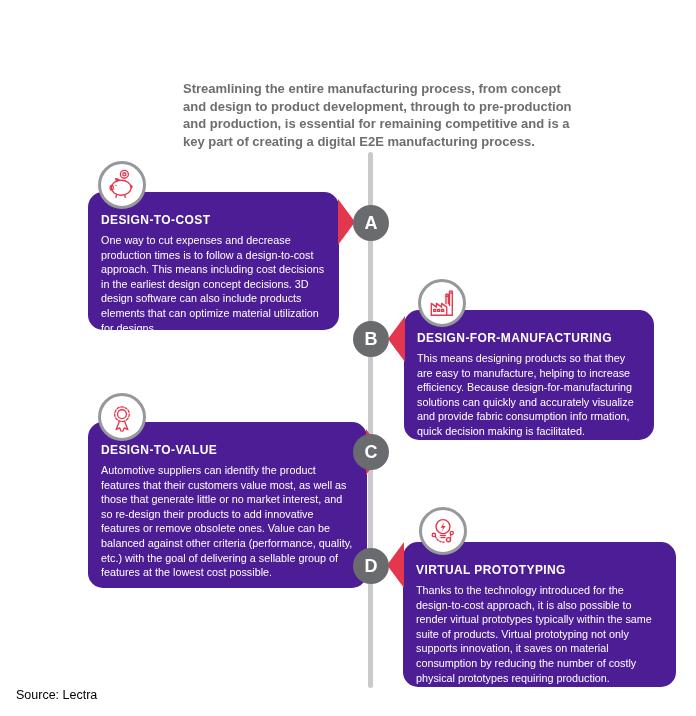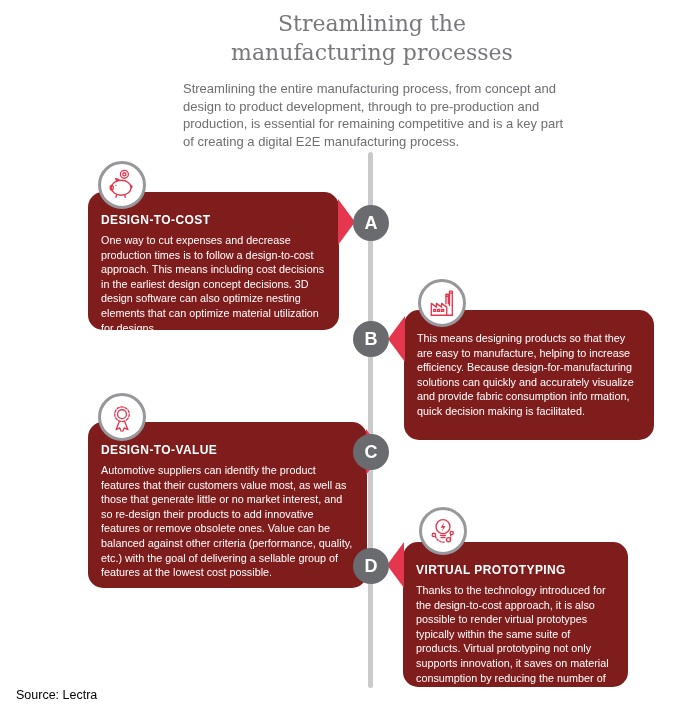--- a/index.html
+++ b/index.html
@@ -6,43 +6,43 @@
   .canvas{
     position:relative;width:696px;height:716px;background:#ffffff;
     font-family:"Liberation Sans", sans-serif;overflow:hidden;
   }
   .title{
     position:absolute;left:48px;top:9px;width:648px;text-align:center;
     font-family:"DejaVu Serif", serif;color:#77787b;font-size:22px;line-height:29px;
   }
   .intro{
     position:absolute;left:183px;top:80px;width:392px;
-    color:#6d6e71;font-size:13px;line-height:17.5px;
+    color:#6d6e71;font-size:13px;line-height:17.5px;font-weight:bold;
   }
   .tl-line{
     position:absolute;left:368px;top:152px;width:5px;height:536px;
     background:#c9cacc;border-radius:2.5px;
   }
   .marker{
     position:absolute;width:36px;height:36px;border-radius:50%;
     background:#6a6b6e;color:#ffffff;font-weight:bold;font-size:18px;
     display:flex;align-items:center;justify-content:center;z-index:4;
   }
   .marker-a{left:353px;top:205px}
   .marker-b{left:353px;top:321px}
   .marker-c{left:353px;top:434px}
   .marker-d{left:353px;top:548px}
   .card{
-    position:absolute;background:#7f1d1d;border-radius:15px;color:#ffffff;
+    position:absolute;background:#4c1d95;border-radius:15px;color:#ffffff;
     padding:21px 14px 0 13px;box-sizing:border-box;z-index:2;
   }
   .card-a{left:88px;top:192px;width:251px;height:138px}
   .card-b{left:404px;top:310px;width:250px;height:130px}
   .card-c{left:88px;top:422px;width:279px;height:166px}
-  .card-d{left:403px;top:542px;width:225px;height:145px}
+  .card-d{left:403px;top:542px;width:273px;height:145px}
   .card-title{
     font-size:12px;font-weight:bold;letter-spacing:0.4px;margin:0 0 6px 0;
   }
   .card-body{font-size:10.8px;line-height:14.6px;}
   .pointer{position:absolute;width:17px;height:46px;background:#e4374d;}
   .pointer-right{right:-16px;clip-path:polygon(0 0,100% 50%,0 100%);}
   .pointer-left{left:-16px;clip-path:polygon(100% 0,0 50%,100% 100%);}
   .card-a .pointer{top:7px}
   .card-b .pointer{top:6px}
   .card-c .pointer{top:7px}
@@ -59,24 +59,20 @@
   .icon-circle svg{display:block;}
   .source{
     position:absolute;left:16px;top:688px;color:#000000;font-size:12.5px;
   }
 </style>
 </head>
 <body>
 
 <div class="canvas">
 
-  <div class="title">
-    <div>Streamlining the</div>
-    <div>manufacturing processes</div>
-  </div>
 
   <div class="intro">Streamlining the entire manufacturing process, from concept and design to product development, through to pre-production and production, is essential for remaining competitive and is a key part of creating a digital E2E manufacturing process.</div>
 
   <div class="tl-line"></div>
 
   <div class="marker marker-a">
     <span>A</span>
   </div>
   <div class="marker marker-b">
     <span>B</span>
@@ -84,37 +80,38 @@
   <div class="marker marker-c">
     <span>C</span>
   </div>
   <div class="marker marker-d">
     <span>D</span>
   </div>
 
   <div class="card card-a">
     <div class="pointer pointer-right"></div>
     <div class="card-title">DESIGN-TO-COST</div>
-    <div class="card-body">One way to cut expenses and decrease production times is to follow a design-to-cost approach. This means including cost decisions in the earliest design concept decisions. 3D design software can also optimize nesting elements that can optimize material utilization for designs.</div>
+    <div class="card-body">One way to cut expenses and decrease production times is to follow a design-to-cost approach. This means including cost decisions in the earliest design concept decisions. 3D design software can also include products elements that can optimize material utilization for designs.</div>
   </div>
   <div class="icon-circle icon-a">
     <svg width="38" height="38" viewBox="0 0 48 48" fill="none" stroke="#e4374d" stroke-width="1.7" stroke-linecap="round" stroke-linejoin="round">
       <circle cx="27" cy="10.5" r="5"></circle>
       <circle cx="27" cy="10.5" r="2"></circle>
       <ellipse cx="23" cy="27.5" rx="12.5" ry="9.5"></ellipse>
       <ellipse cx="11" cy="27.5" rx="2" ry="3"></ellipse>
       <path d="M17.5 19.5 l-1.5 -3.5 l4 1"></path>
       <circle cx="16.5" cy="24.5" r="0.9" fill="#e4374d" stroke="none"></circle>
       <path d="M17 36.5 l-0.6 3 M27.5 36.5 l0.6 3"></path>
       <path d="M35.3 25 c1.8 0 1.8 2.6 0 2.6"></path>
     </svg>
   </div>
 
   <div class="card card-b">
     <div class="pointer pointer-left"></div>
+    <div class="card-title">DESIGN-FOR-MANUFACTURING</div>
     <div class="card-body">This means designing products so that they are easy to manufacture, helping to increase efficiency. Because design-for-manufacturing solutions can quickly and accurately visualize and provide fabric consumption info rmation, quick decision making is facilitated.</div>
   </div>
   <div class="icon-circle icon-b">
     <svg width="38" height="38" viewBox="0 0 48 48" fill="none" stroke="#e4374d" stroke-width="1.7" stroke-linecap="round" stroke-linejoin="round">
       <path d="M10.5 39.5 V24.5 L17 29.2 V24.5 L23.5 29.2 V24.5 L30 29.2 V39.5"></path>
       <path d="M29 25 V13 h3 V25"></path>
       <path d="M33.5 27 V9 h3.5 V27"></path>
       <path d="M37 27 V39.5"></path>
       <path d="M10.5 39.5 H37"></path>
       <rect x="13.5" y="32" width="2.6" height="2.6"></rect>

